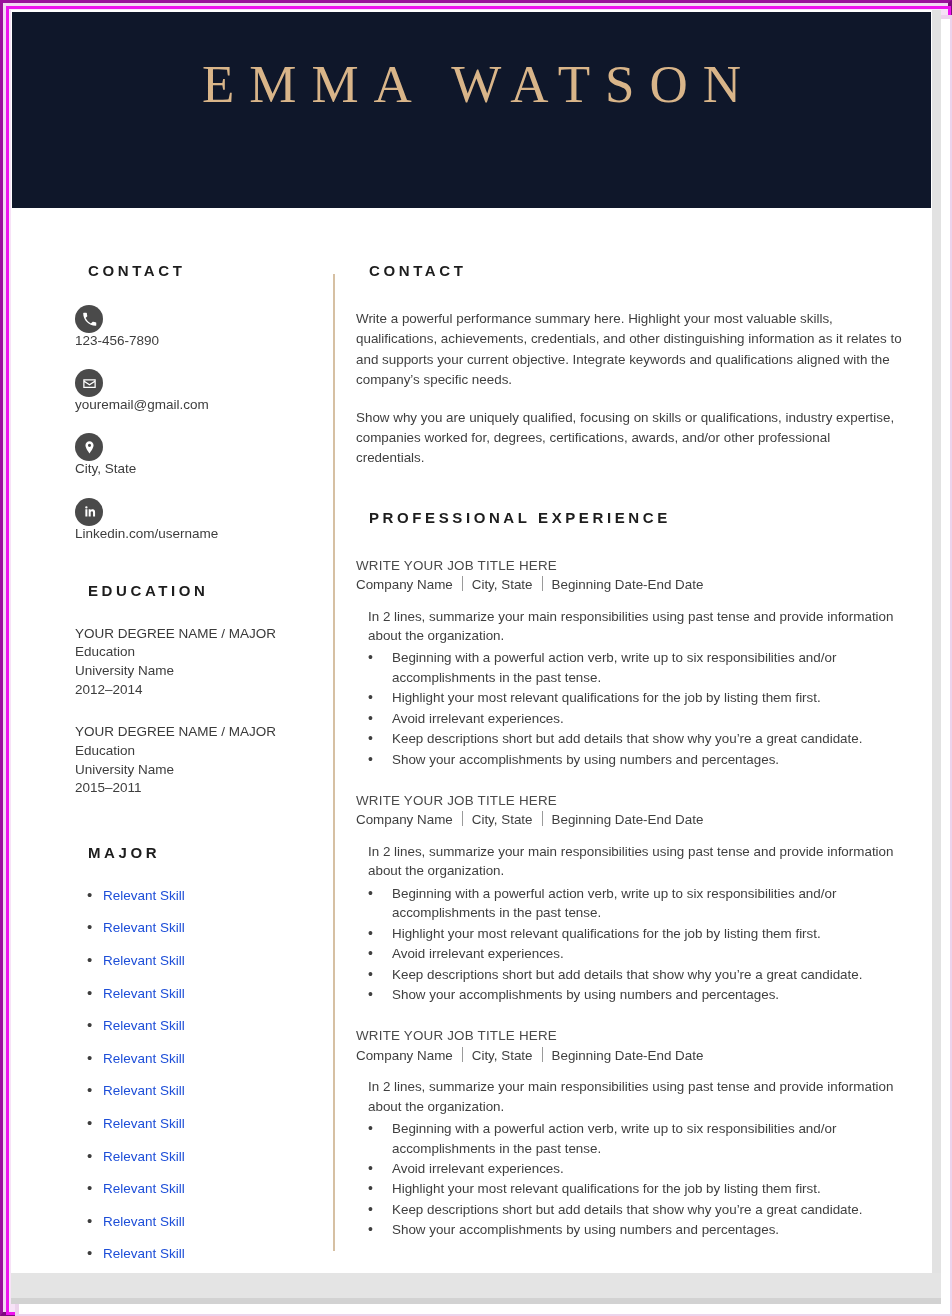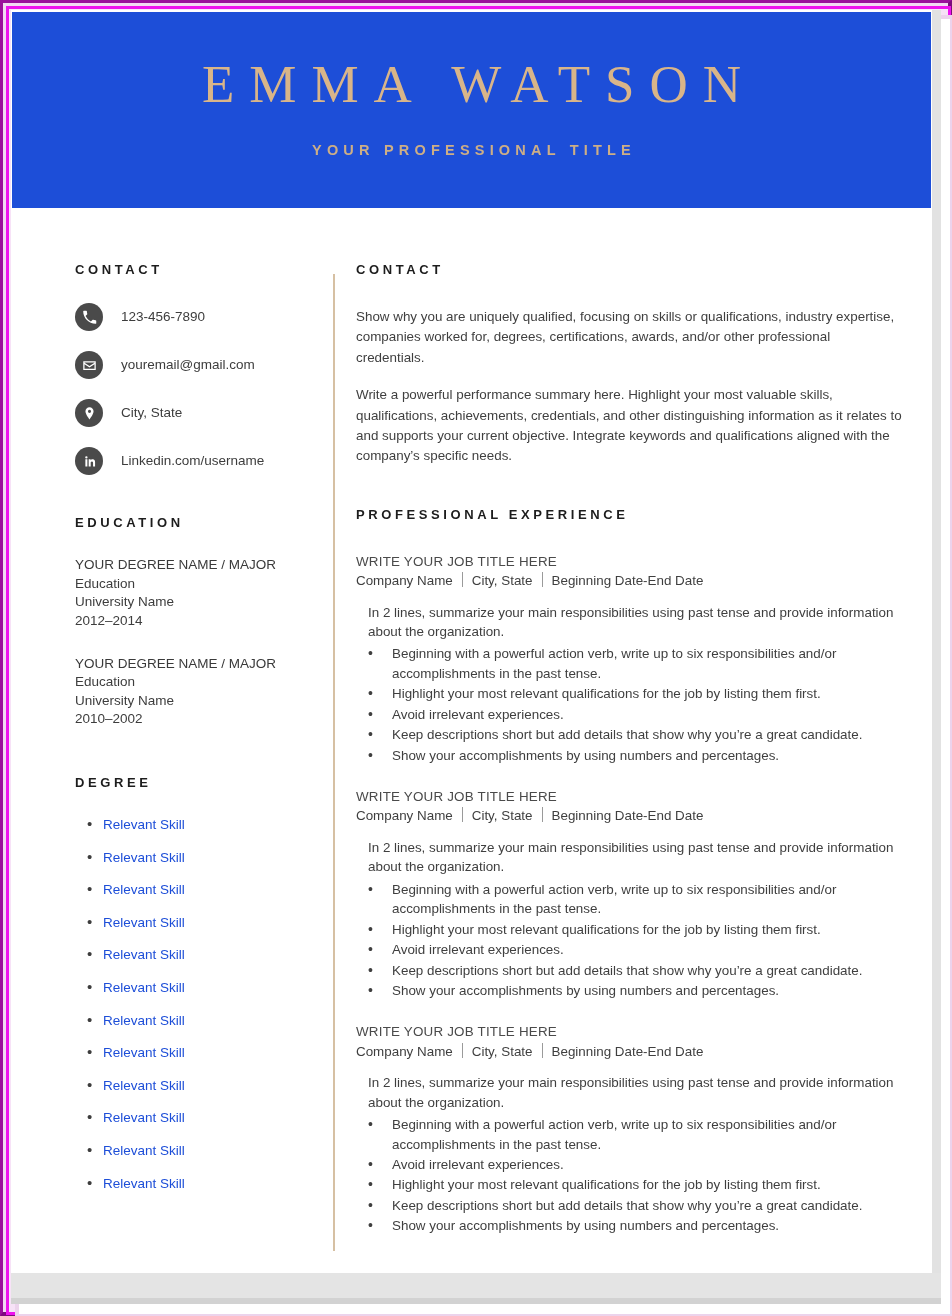--- a/index.html
+++ b/index.html
@@ -59,21 +59,21 @@
     width: 921px;
     height: 1294px;
   }
 
   
   .header-band {
     position: absolute;
     left: 1px; top: 2px;
     width: 919px;
     height: 196px;
-    background: #1d4ed8;
+    background: #0f172a;
   }
   .header-name {
     position: absolute;
     left: 0; right: 0;
     top: 46px;
     text-align: center;
     font-family: "Liberation Serif", serif;
     font-size: 53px;
     letter-spacing: 15px;
     color: #d9b589;
@@ -110,35 +110,35 @@
   }
   .col-right {
     position: absolute;
     left: 345px;
     top: 252px;
     width: 546px;
   }
 
   
   .sec-head {
-    font-size: 13px;
+    font-size: 15px;
     font-weight: bold;
     letter-spacing: 3.6px;
     color: #1d1d1d;
-    margin: 0 0 26px 0;
+    margin: 0 0 26px 13px;
   }
   .sec-head.right {
     margin-bottom: 30px;
   }
 
   
   .contact-row {
     display: flex;
-    align-items: center;
     margin-bottom: 20px;
+    flex-direction: column;
   }
   .c-icon {
     width: 28px;
     height: 28px;
     border-radius: 50%;
     background: #4a4a4a;
     flex: 0 0 28px;
     display: flex;
     align-items: center;
     justify-content: center;
@@ -270,21 +270,20 @@
   <div class="frame-magenta">
     <div class="frame-pale"></div>
   </div>
 </div>
 
 <div class="sheet">
   <div class="sheet-inner">
 
     <div class="header-band">
       <div class="header-name">EMMA WATSON</div>
-      <div class="header-title">YOUR PROFESSIONAL TITLE</div>
     </div>
 
     <div class="col-left">
 
       <div>
         <div class="sec-head">CONTACT</div>
 
         <div class="contact-row">
           <span class="c-icon">
             <svg width="15" height="15" viewBox="0 0 24 24">
@@ -331,28 +330,28 @@
           <div class="edu-line degree">YOUR DEGREE NAME / MAJOR</div>
           <div class="edu-line">Education</div>
           <div class="edu-line">University Name</div>
           <div class="edu-line">2012–2014</div>
         </div>
 
         <div class="edu-block">
           <div class="edu-line degree">YOUR DEGREE NAME / MAJOR</div>
           <div class="edu-line">Education</div>
           <div class="edu-line">University Name</div>
-          <div class="edu-line">2010–2002</div>
+          <div class="edu-line">2015–2011</div>
         </div>
       </div>
 
       <div style="height:22px"></div>
 
       <div>
-        <div class="sec-head">DEGREE</div>
+        <div class="sec-head">MAJOR</div>
 
         <div class="skill-row">
             <span class="skill-bullet">•</span>
             <span class="skill-text">Relevant Skill</span>
           </div>
         <div class="skill-row">
             <span class="skill-bullet">•</span>
             <span class="skill-text">Relevant Skill</span>
           </div>
         <div class="skill-row">
@@ -397,22 +396,22 @@
           </div>
       </div>
     </div>
 
     <div class="divider"></div>
 
     <div class="col-right">
 
       <div class="profile-wrap">
         <div class="sec-head right">CONTACT</div>
+        <p class="para">Write a powerful performance summary here. Highlight your most valuable skills, qualifications, achievements, credentials, and other distinguishing information as it relates to and supports your current objective. Integrate keywords and qualifications aligned with the company’s specific needs.</p>
         <p class="para">Show why you are uniquely qualified, focusing on skills or qualifications, industry expertise, companies worked for, degrees, certifications, awards, and/or other professional credentials.</p>
-        <p class="para">Write a powerful performance summary here. Highlight your most valuable skills, qualifications, achievements, credentials, and other distinguishing information as it relates to and supports your current objective. Integrate keywords and qualifications aligned with the company’s specific needs.</p>
       </div>
 
       <div>
         <div class="sec-head right">PROFESSIONAL EXPERIENCE</div>
 
         <div class="job">
           <div class="job-title">WRITE YOUR JOB TITLE HERE</div>
           <div class="job-meta">
             <span>Company Name</span>
             <span class="sep"></span>

